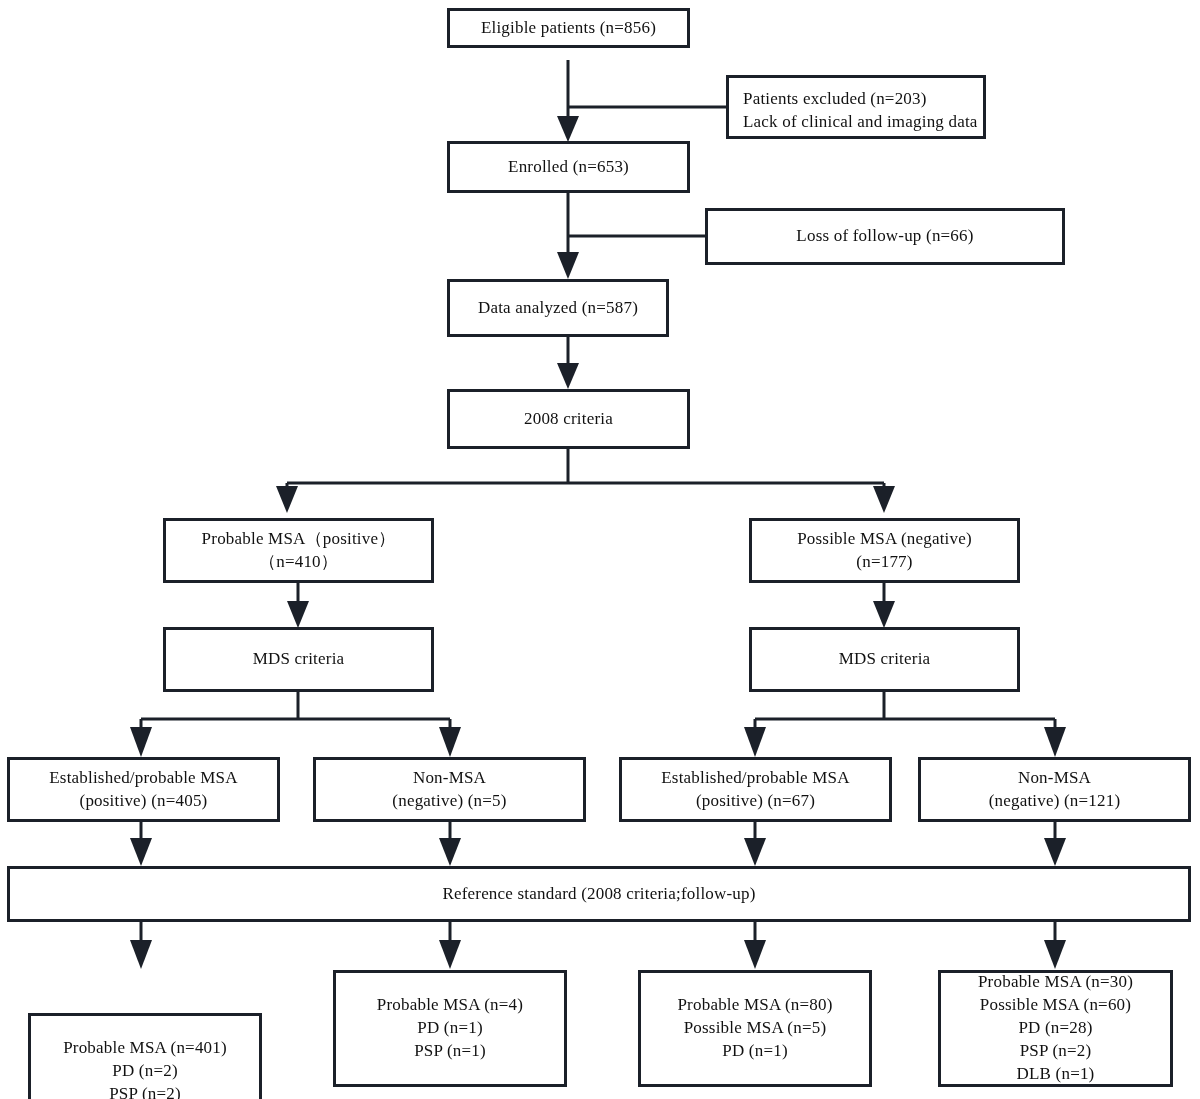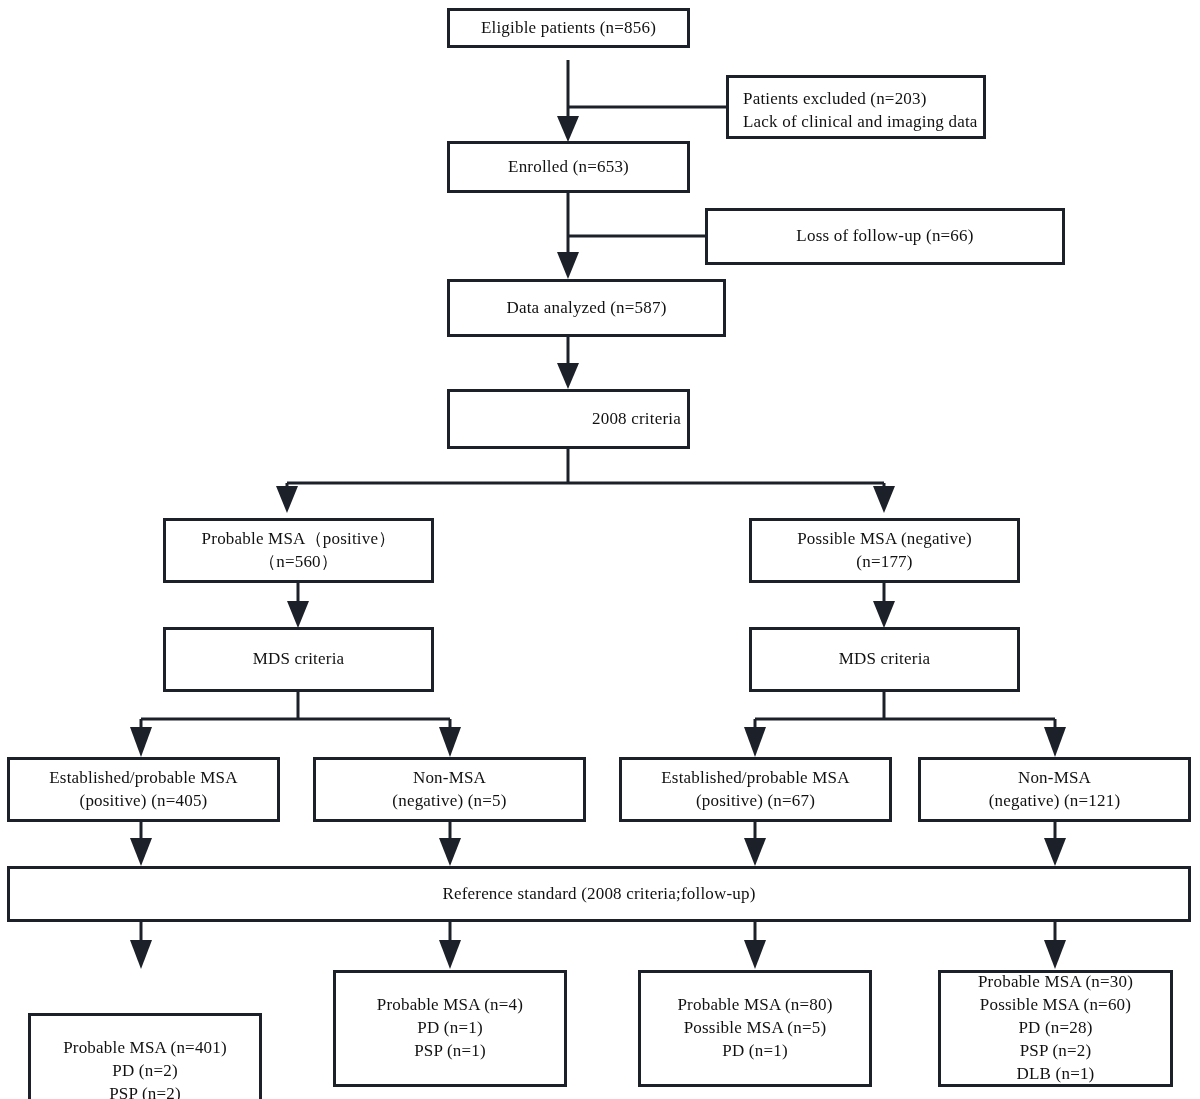--- a/index.html
+++ b/index.html
@@ -137,36 +137,36 @@
       <span class="ln">Enrolled (n=653)</span>
     </span>
   </div>
 
   <div class="node" style="left:705px; top:208px; width:360px; height:57px;">
     <span class="lines">
       <span class="ln">Loss of follow-up  (n=66)</span>
     </span>
   </div>
 
-  <div class="node" style="left:447px; top:279px; width:279px; height:58px;">
+  <div class="node" style="left:447px; top:279px; width:222px; height:58px;">
     <span class="lines">
       <span class="ln">Data analyzed (n=587)</span>
     </span>
   </div>
 
-  <div class="node" style="left:447px; top:389px; width:243px; height:60px;text-align:right;">
+  <div class="node" style="left:447px; top:389px; width:243px; height:60px;">
     <span class="lines">
       <span class="ln">2008 criteria</span>
     </span>
   </div>
 
   <div class="node" style="left:163px; top:518px; width:271px; height:65px;text-align:center;">
     <span class="lines">
       <span class="ln">Probable MSA（positive）</span>
-      <span class="ln">（n=560）</span>
+      <span class="ln">（n=410）</span>
     </span>
   </div>
 
   <div class="node" style="left:749px; top:518px; width:271px; height:65px;">
     <span class="lines">
       <span class="ln">Possible MSA (negative)</span>
       <span class="ln">(n=177)</span>
     </span>
   </div>
 

